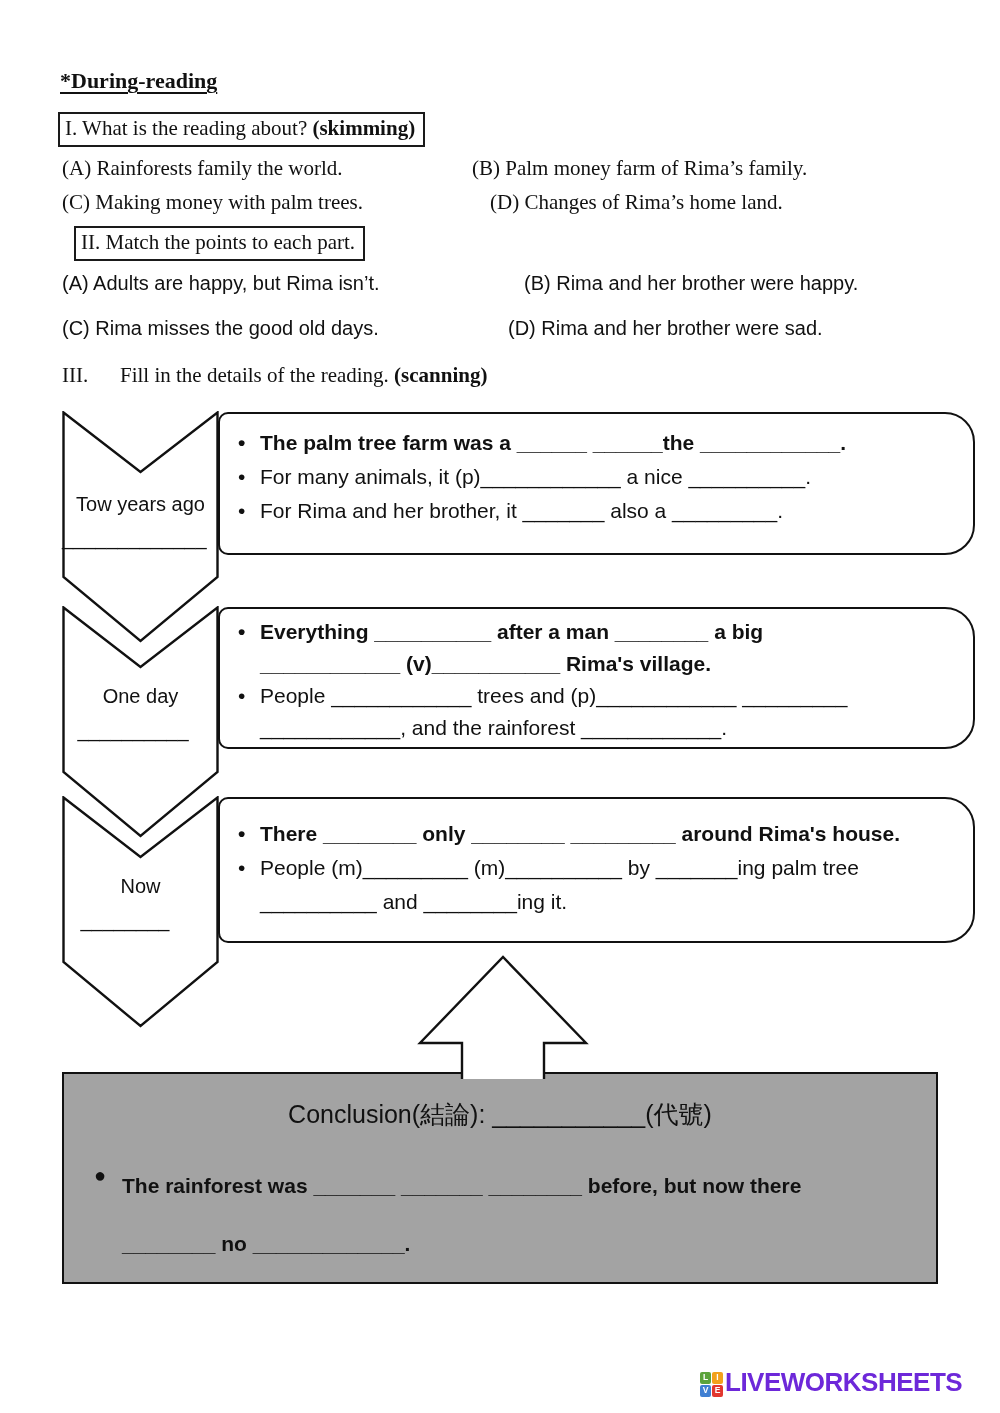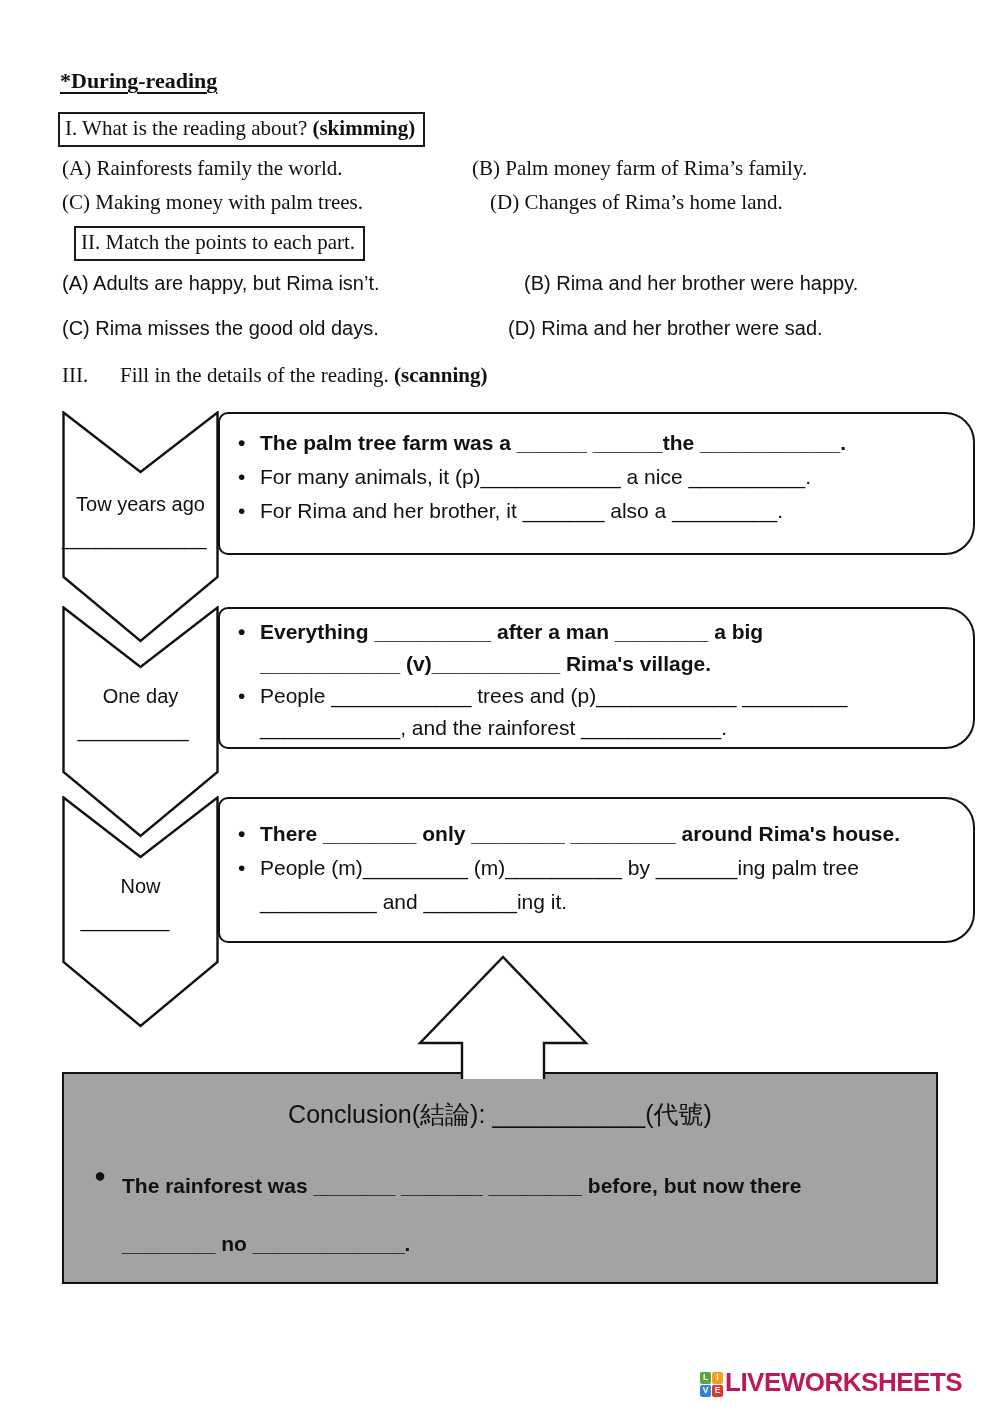--- a/index.html
+++ b/index.html
@@ -131,16 +131,16 @@
     <path d="M47,126 L47,90 L5,90 L88,4 L171,90 L129,90 L129,126" fill="#ffffff" stroke="#111" stroke-width="2.4"></path>
   </svg>
 
   <div class="logo">
     <div class="logo-grid">
       <span style="background-color: rgb(91, 163, 59);">L</span>
       <span style="background-color: rgb(242, 161, 28);">I</span>
       <span style="background-color: rgb(63, 127, 210);">V</span>
       <span style="background-color: rgb(226, 55, 47);">E</span>
     </div>
-    <div class="logo-text" style="color: #be185d;">LIVEWORKSHEETS</div>
+    <div class="logo-text" style="color: #6d28d9;">LIVEWORKSHEETS</div>
   </div>
 
 </div>
 
 </body></html>

